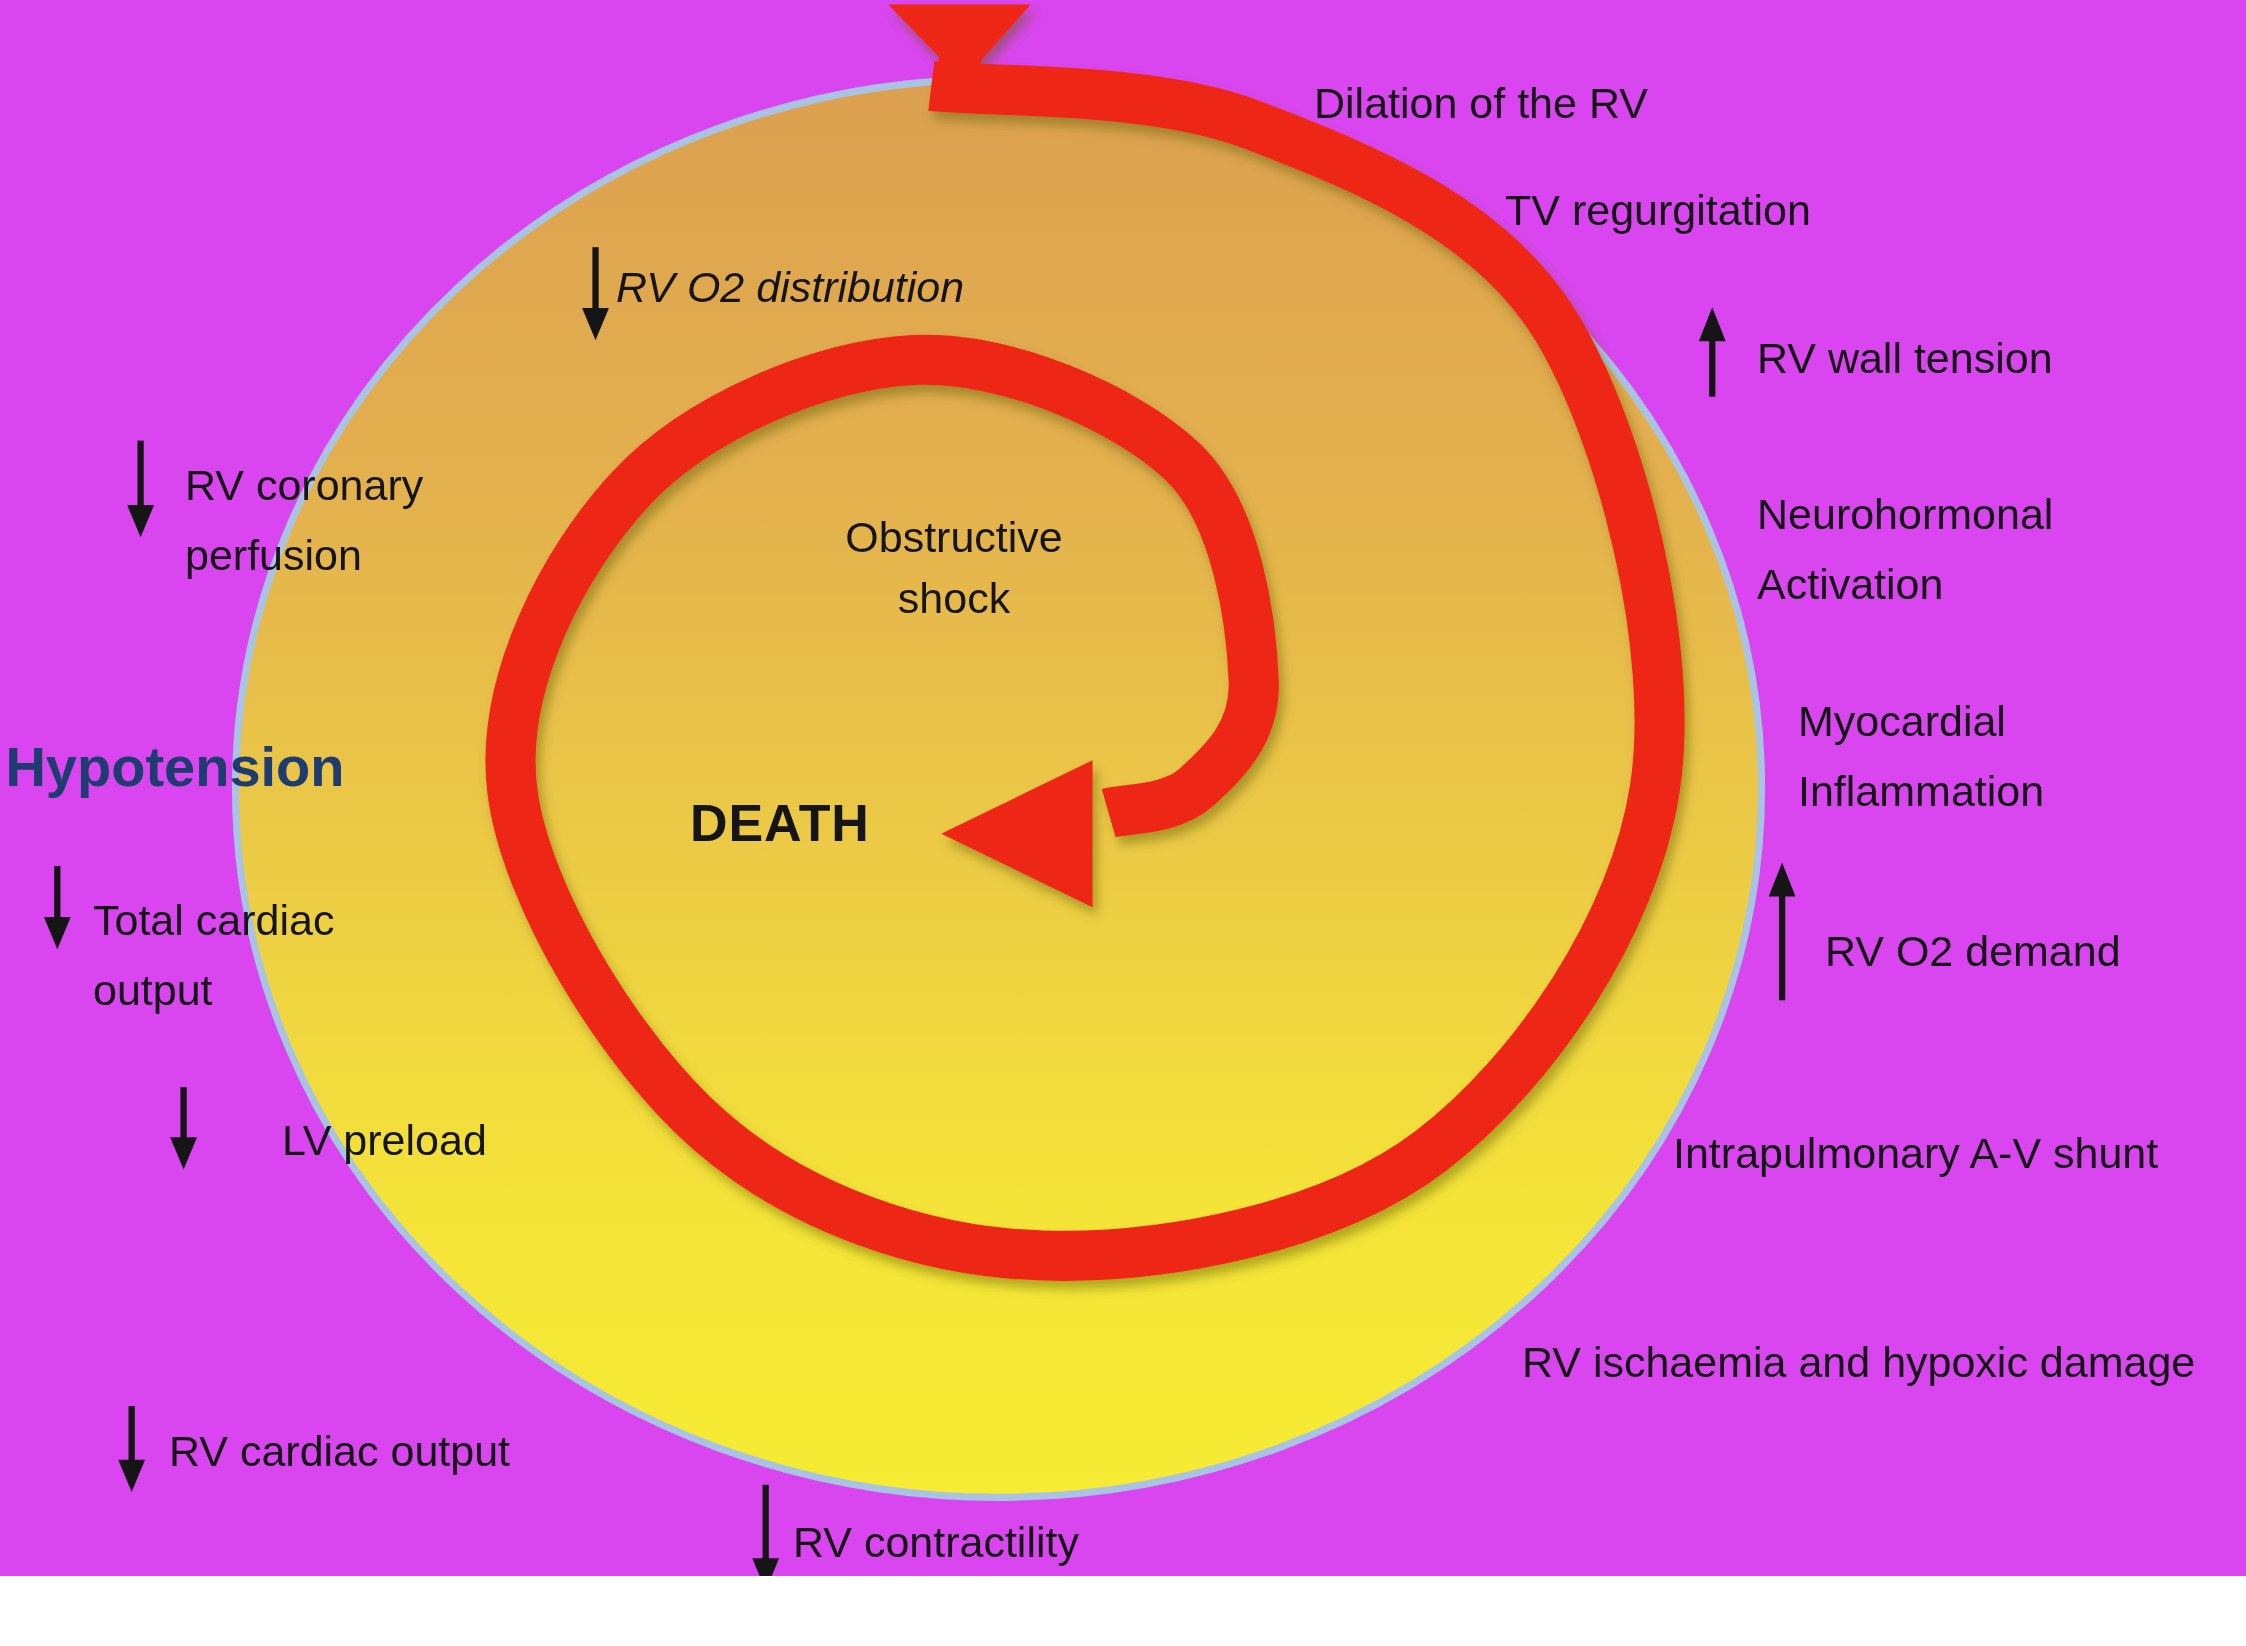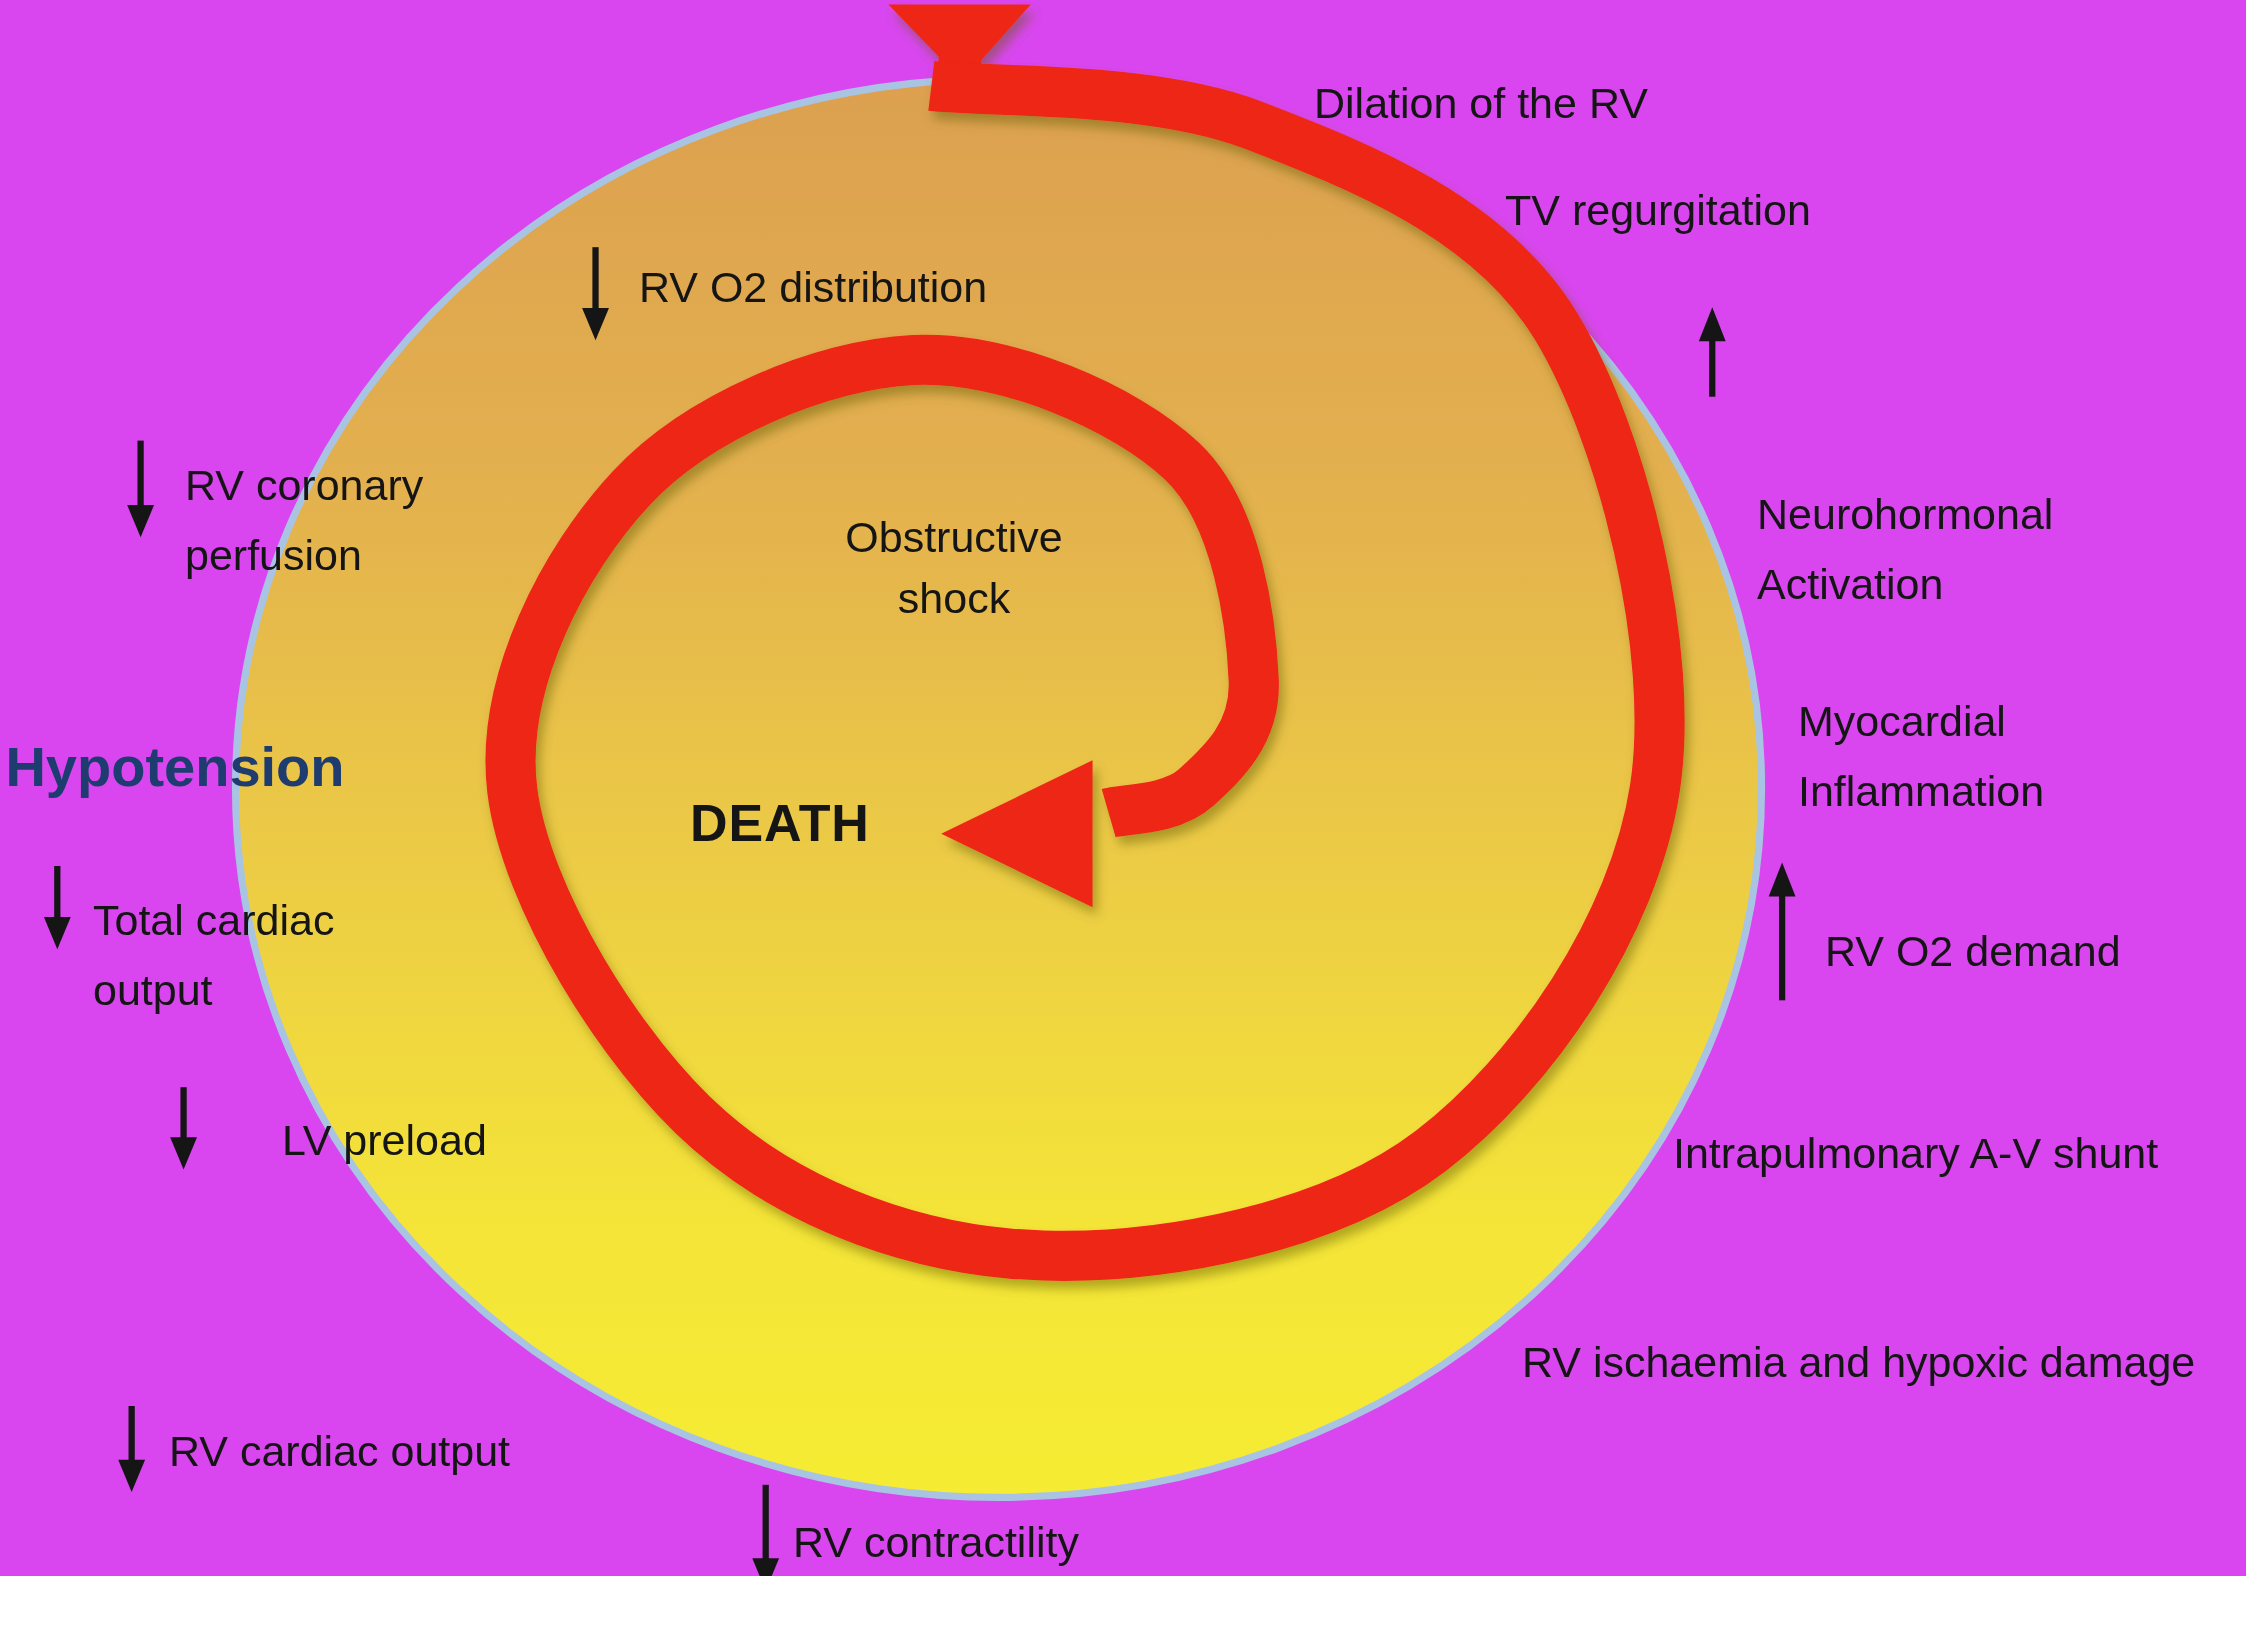--- a/index.html
+++ b/index.html
@@ -24,21 +24,21 @@
     left:5.4px;top:727px;
     font-size:56px;line-height:79px;font-weight:bold;
     color:#1e3c6f;
   }
   #label-death{
     left:690px;top:793px;
     font-size:52px;line-height:61px;font-weight:bold;
     letter-spacing:0.9px;
   }
   #label-obstructive-shock{left:775px;top:507px;width:358px;text-align:center;line-height:61px;}
-  #label-rv-o2-distribution{left:639px;top:252px;}
+  #label-rv-o2-distribution{left:616px;top:252px;font-style:italic;}
   #label-rv-coronary-perfusion{left:185px;top:450px;}
   #label-total-cardiac-output{left:93px;top:885px;}
   #label-lv-preload{left:242px;top:1105px;margin-left:40px;}
   #label-rv-cardiac-output{left:169px;top:1416px;}
   #label-rv-contractility{left:793px;top:1507px;}
   #label-citation{left:482px;top:1587px;font-size:40px;line-height:54px;}
   #label-dilation-rv{left:1314px;top:68px;}
   #label-tv-regurgitation{left:1505px;top:175px;}
   #label-rv-wall-tension{left:1757px;top:323px;}
   #label-neurohormonal{left:1757px;top:479px;}
@@ -103,20 +103,21 @@
         <polygon points="1897,381 1927,381 1912,343"></polygon>
     </g>
     <g class="arrow">
       <line x1="1990" y1="1117" x2="1990" y2="997"></line>
         <polygon points="1975,1001 2005,1001 1990,963"></polygon>
     </g>
   </svg>
 
   <div class="lab" id="label-dilation-rv">Dilation of the RV</div>
   <div class="lab" id="label-tv-regurgitation">TV regurgitation</div>
+  <div class="lab" id="label-rv-wall-tension">RV wall tension</div>
   <div class="lab" id="label-neurohormonal">Neurohormonal
 Activation</div>
   <div class="lab" id="label-myocardial">Myocardial
 Inflammation</div>
   <div class="lab" id="label-rv-o2-demand">RV O2 demand</div>
   <div class="lab" id="label-rv-ischaemia">RV ischaemia and hypoxic damage</div>
   <div class="lab" id="label-intrapulmonary">Intrapulmonary A-V shunt</div>
   <div class="lab" id="label-rv-contractility">RV contractility</div>
   <div class="lab" id="label-rv-cardiac-output">RV cardiac output</div>
   <div class="lab" id="label-lv-preload">LV preload</div>

